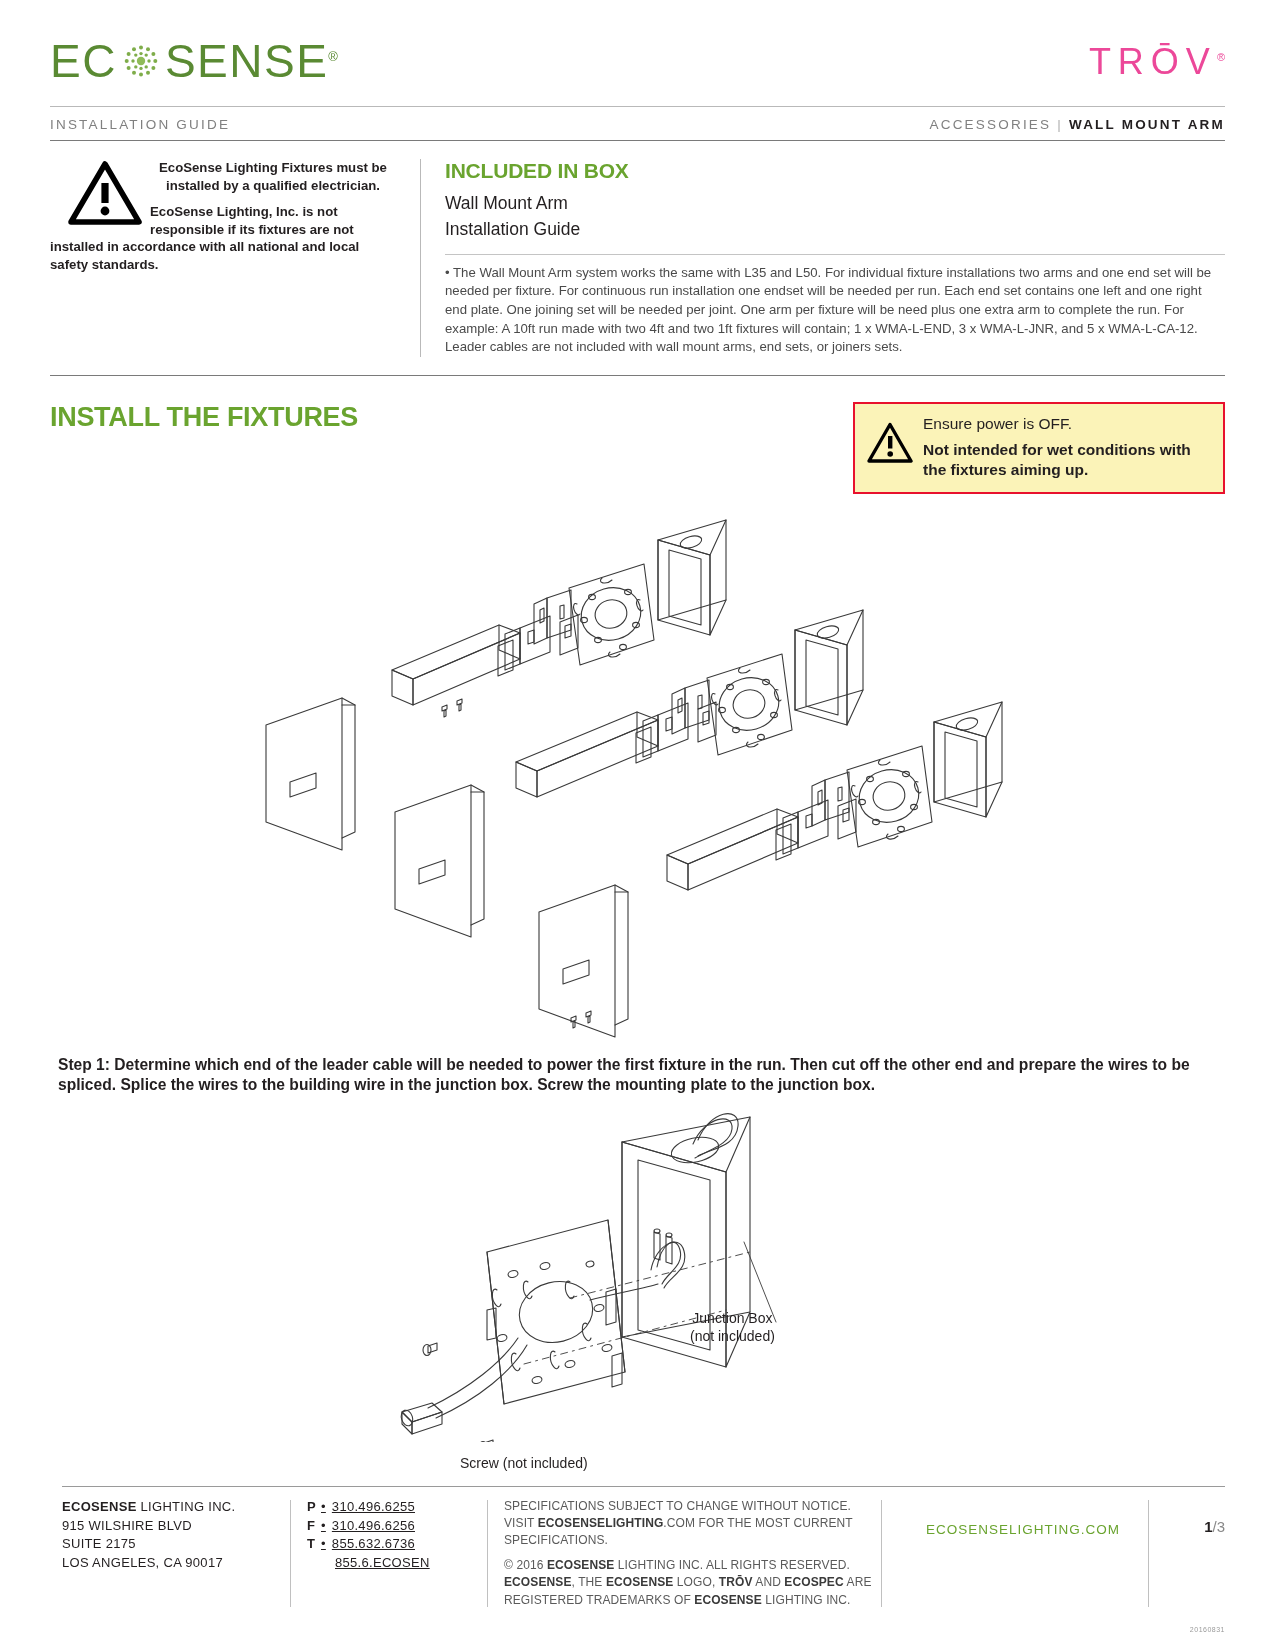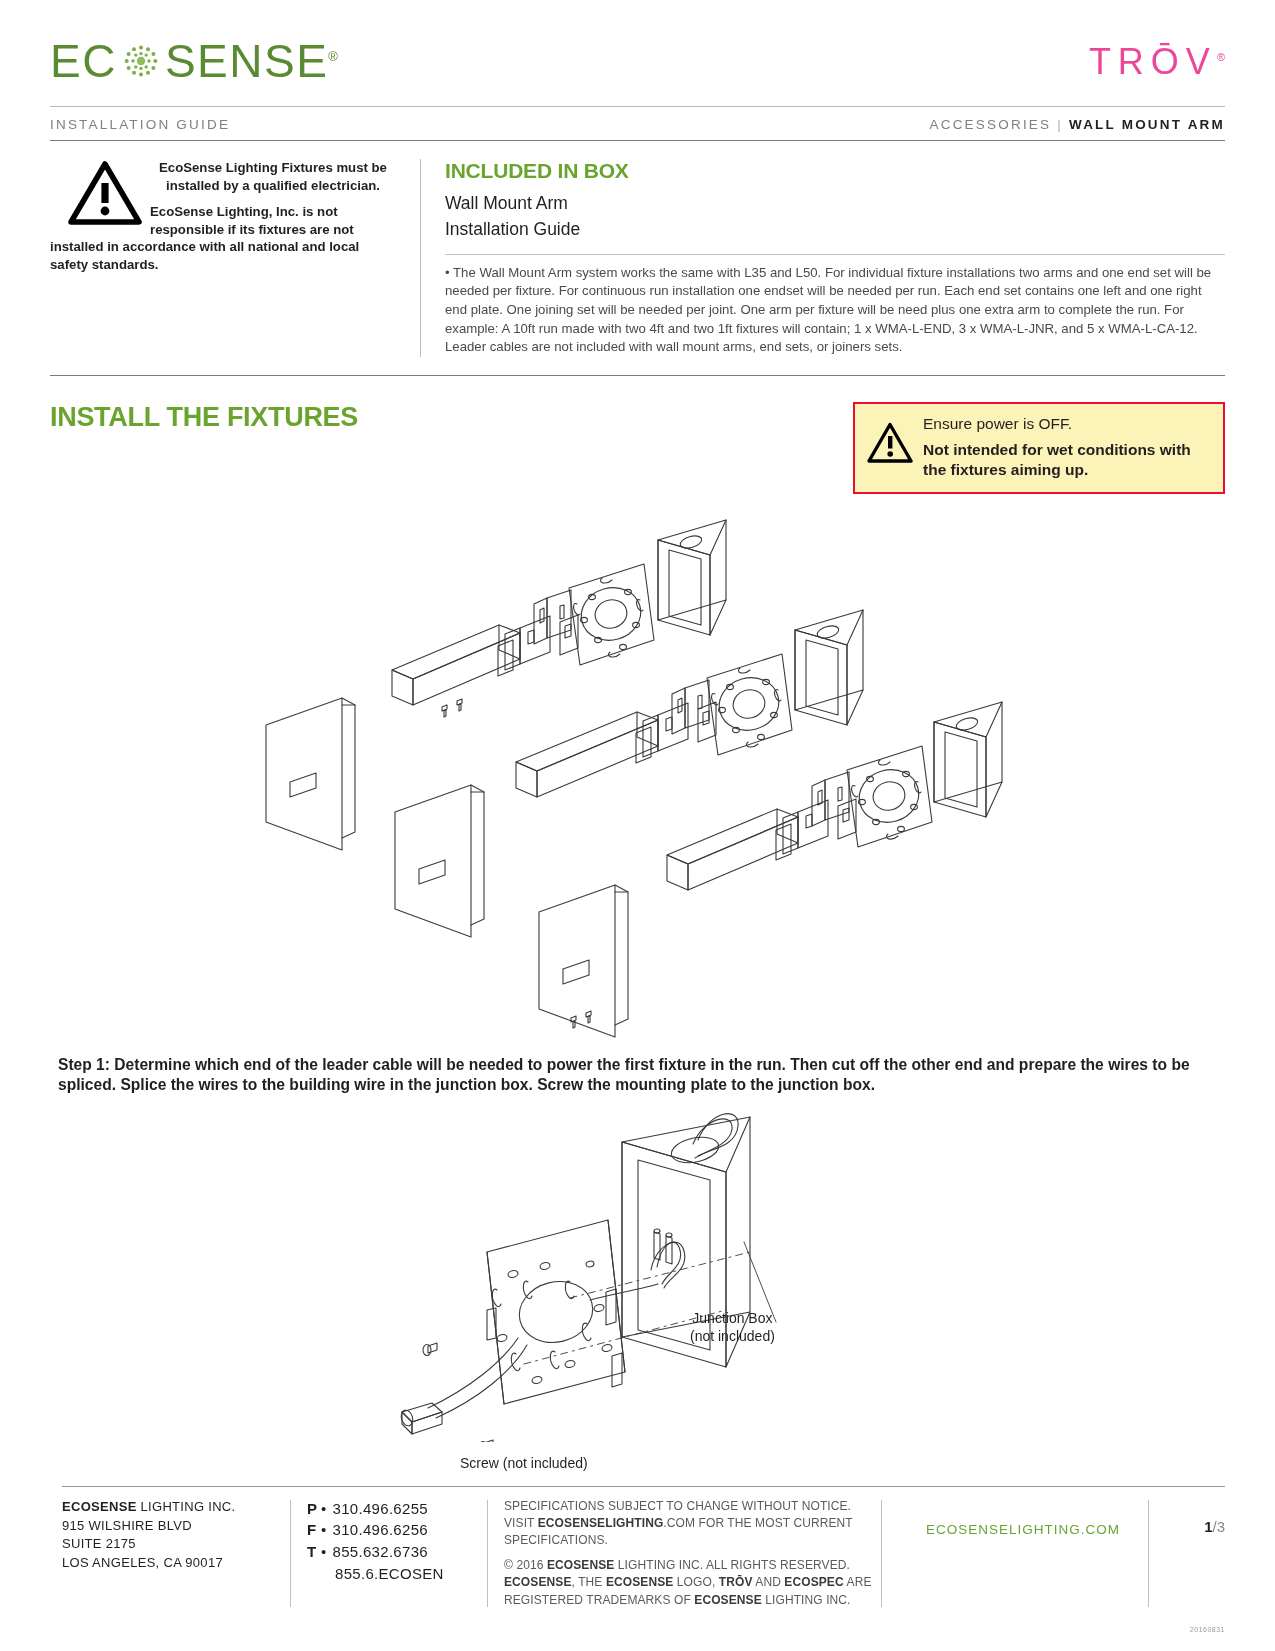--- a/index.html
+++ b/index.html
@@ -81,21 +81,21 @@
              font-family: "Liberation Sans", sans-serif; }
   .callout.center { text-align: center; }
 
   
   .footer { position: absolute; left: 50px; right: 50px; bottom: 42px; margin-left: 12px; }
   .footer-rule { border-top: 1px solid #9a9a9a; margin-bottom: 11px; }
   .footer-cols { display: flex; align-items: flex-start; }
   .fc-addr { width: 228px; font-size: 13px; line-height: 1.45; letter-spacing: 0.3px; color: #231f20; }
   .fc-addr .b { font-weight: bold; }
   .fc-sep { width: 1px; background: #c0c0c0; align-self: stretch; margin: 2px 16px 2px 0; }
-  .fc-phone { width: 180px; font-size: 15px; line-height: 1.45; letter-spacing: 0.3px; }
+  .fc-phone { width: 180px; font-size: 13px; line-height: 1.45; letter-spacing: 0.3px; text-decoration: underline; }
   .fc-phone .lbl { font-weight: bold; display: inline-block; width: 14px; }
   .fc-phone .dot { padding: 0 6px 0 0; }
   .fc-phone .ind { display: inline-block; width: 28px; }
   .fc-legal { flex: 1; font-size: 12px; line-height: 1.45; color: #5a5a5a; letter-spacing: 0.1px; }
   .fc-legal .b { font-weight: bold; color: #3a3a3a; }
   .fc-legal .blk { margin-bottom: 7px; }
   .fc-url { width: 250px; text-align: center; padding-top: 22px; }
   .fc-url span { color: #6aa42f; font-size: 13.5px; font-weight: normal; letter-spacing: 1px; }
   .fc-page { width: 60px; text-align: right; padding-top: 20px; font-size: 15px; }
   .fc-page .b { font-weight: bold; }

